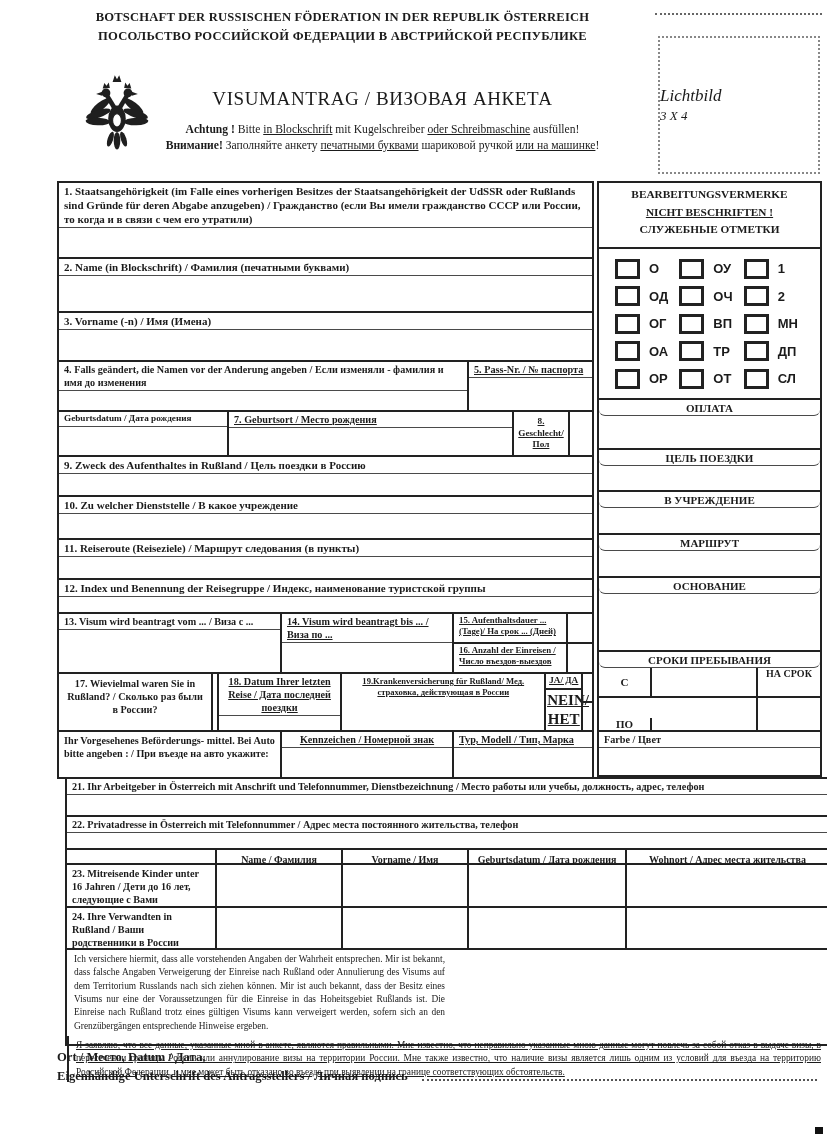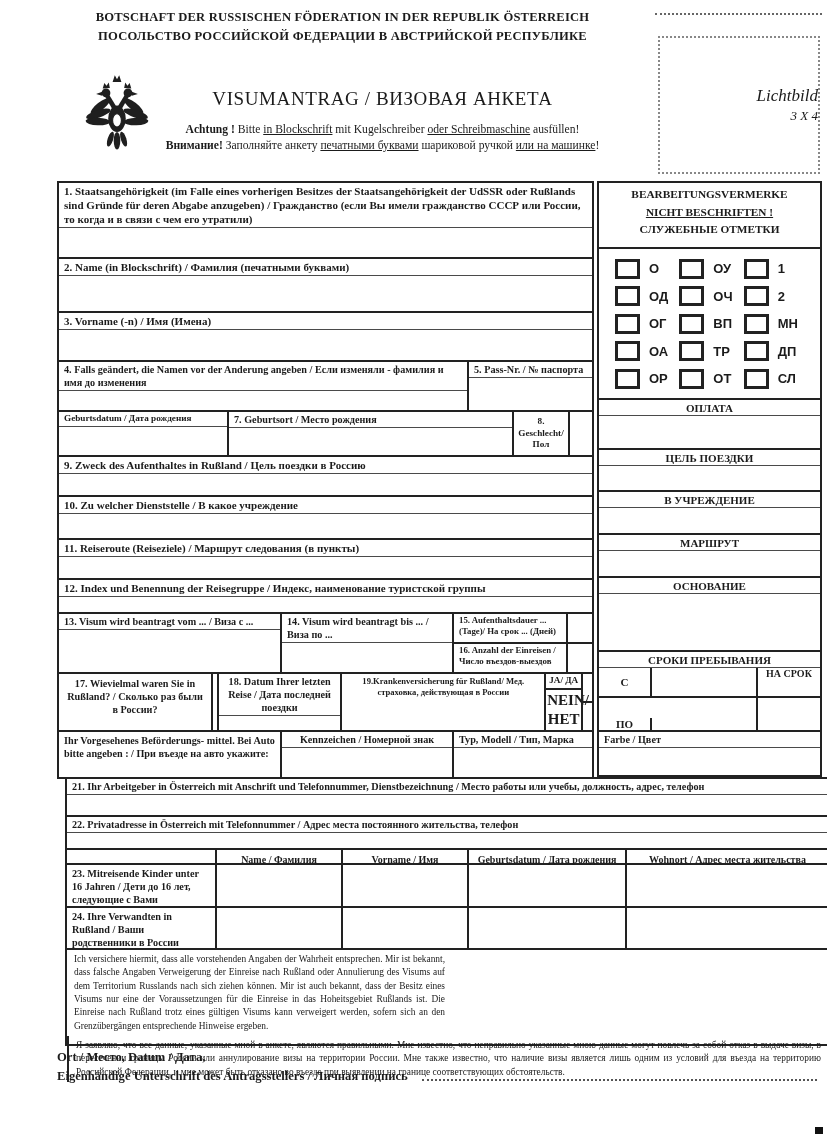--- a/index.html
+++ b/index.html
@@ -15,51 +15,51 @@
   .eagle { position:absolute; left:84px; top:70px; width:66px; height:92px; }
   .title-block { position:absolute; left:150px; top:88px; width:465px; text-align:center; }
   .form-title { font-size:19px; font-weight:normal; letter-spacing:.6px; }
   .notice { font-size:11.6px; margin-top:13px; }
   .notice + .notice { margin-top:3px; }
   .u { text-decoration:underline; }
   .b { font-weight:bold; }
   
   .photo-topline { position:absolute; left:655px; top:13px; width:167px; height:0; border-top:2px dotted #666; }
   .photo-box { position:absolute; left:658px; top:36px; width:162px; height:138px;
-    border:2px dotted #888; display:flex; flex-direction:column; align-items:flex-end; justify-content:center;
+    border:2px dotted #888; display:flex; flex-direction:column; align-items:flex-start; justify-content:center;
     font-style:italic; }
   .photo-l1 { font-size:17px; }
   .photo-l2 { font-size:13px; margin-top:2px; }
   
   .panel { border:2px solid #222; background:#fff; }
   .frow { border-bottom:2px solid #222; display:flex; flex-direction:column; }
   .frow:last-child { border-bottom:none; }
   .cols { display:flex; flex:1 1 auto; min-height:0; }
-  .cell { border-left:2px solid #222; }
+  .cell { border-left:2px solid #222;text-decoration:underline; }
   .fl { display:flex; flex-direction:column; }
   .fill { flex:1 1 auto; }
   .flabel { font-weight:bold; font-size:11px; line-height:1.28; padding:1px 5px 1px 5px; }
   .lined { border-bottom:1px solid #4a4a4a; }
   .sm { font-size:10.2px; }
   .xs { font-size:9.2px; }
   .ctr { text-align:center; }
   
   .form-left  { position:absolute; left:57px;  top:181px; width:537px; }
   .form-right { position:absolute; left:597px; top:181px; width:225px; }
   .office-hdr { text-align:center; font-weight:bold; font-size:11.3px; line-height:1.55;
     padding:3px 0 2px 0; border-bottom:2px solid #222; height:66px; }
   .check-grid { height:151px; border-bottom:2px solid #222; display:grid;
     grid-template-columns:1fr 1fr 1fr; align-content:space-evenly; padding:2px 12px 2px 16px; }
   .chk { display:flex; align-items:center; gap:9px;
     font-family:"Liberation Sans", sans-serif; font-weight:bold; font-size:13px; }
   .chk .box { width:25px; height:20px; border:3px solid #222; flex:0 0 auto; }
   .osec { border-bottom:2px solid #222; display:flex; flex-direction:column; }
   .osec:last-child { border-bottom:none; }
   .osec-hdr { text-align:center; font-weight:bold; font-size:11px; padding:2px 0 1px 0;
-    border-bottom:1px solid #4a4a4a; }
+    border-bottom:1px solid #4a4a4a;border-radius:6px; }
   .stay-rows { flex:1; display:flex; flex-direction:column; }
   .stay-row { display:flex; flex:1; }
   .stay-row.first { border-bottom:2px solid #222; }
   .stay-c { display:flex; align-items:center; justify-content:center; font-weight:bold; font-size:11px; }
   
   .form-bottom { position:absolute; left:65px; top:777px; width:765px; }
   .tbl-hdr { font-weight:bold; font-size:10px; text-align:center; padding-top:4px; }
   .decl { display:flex; }
   .decl-col { font-size:9.4px; line-height:1.42; text-align:justify; padding:3px 7px; }
   .footer { position:absolute; left:57px; top:1050px; width:762px; font-weight:bold; font-size:12.6px; }

